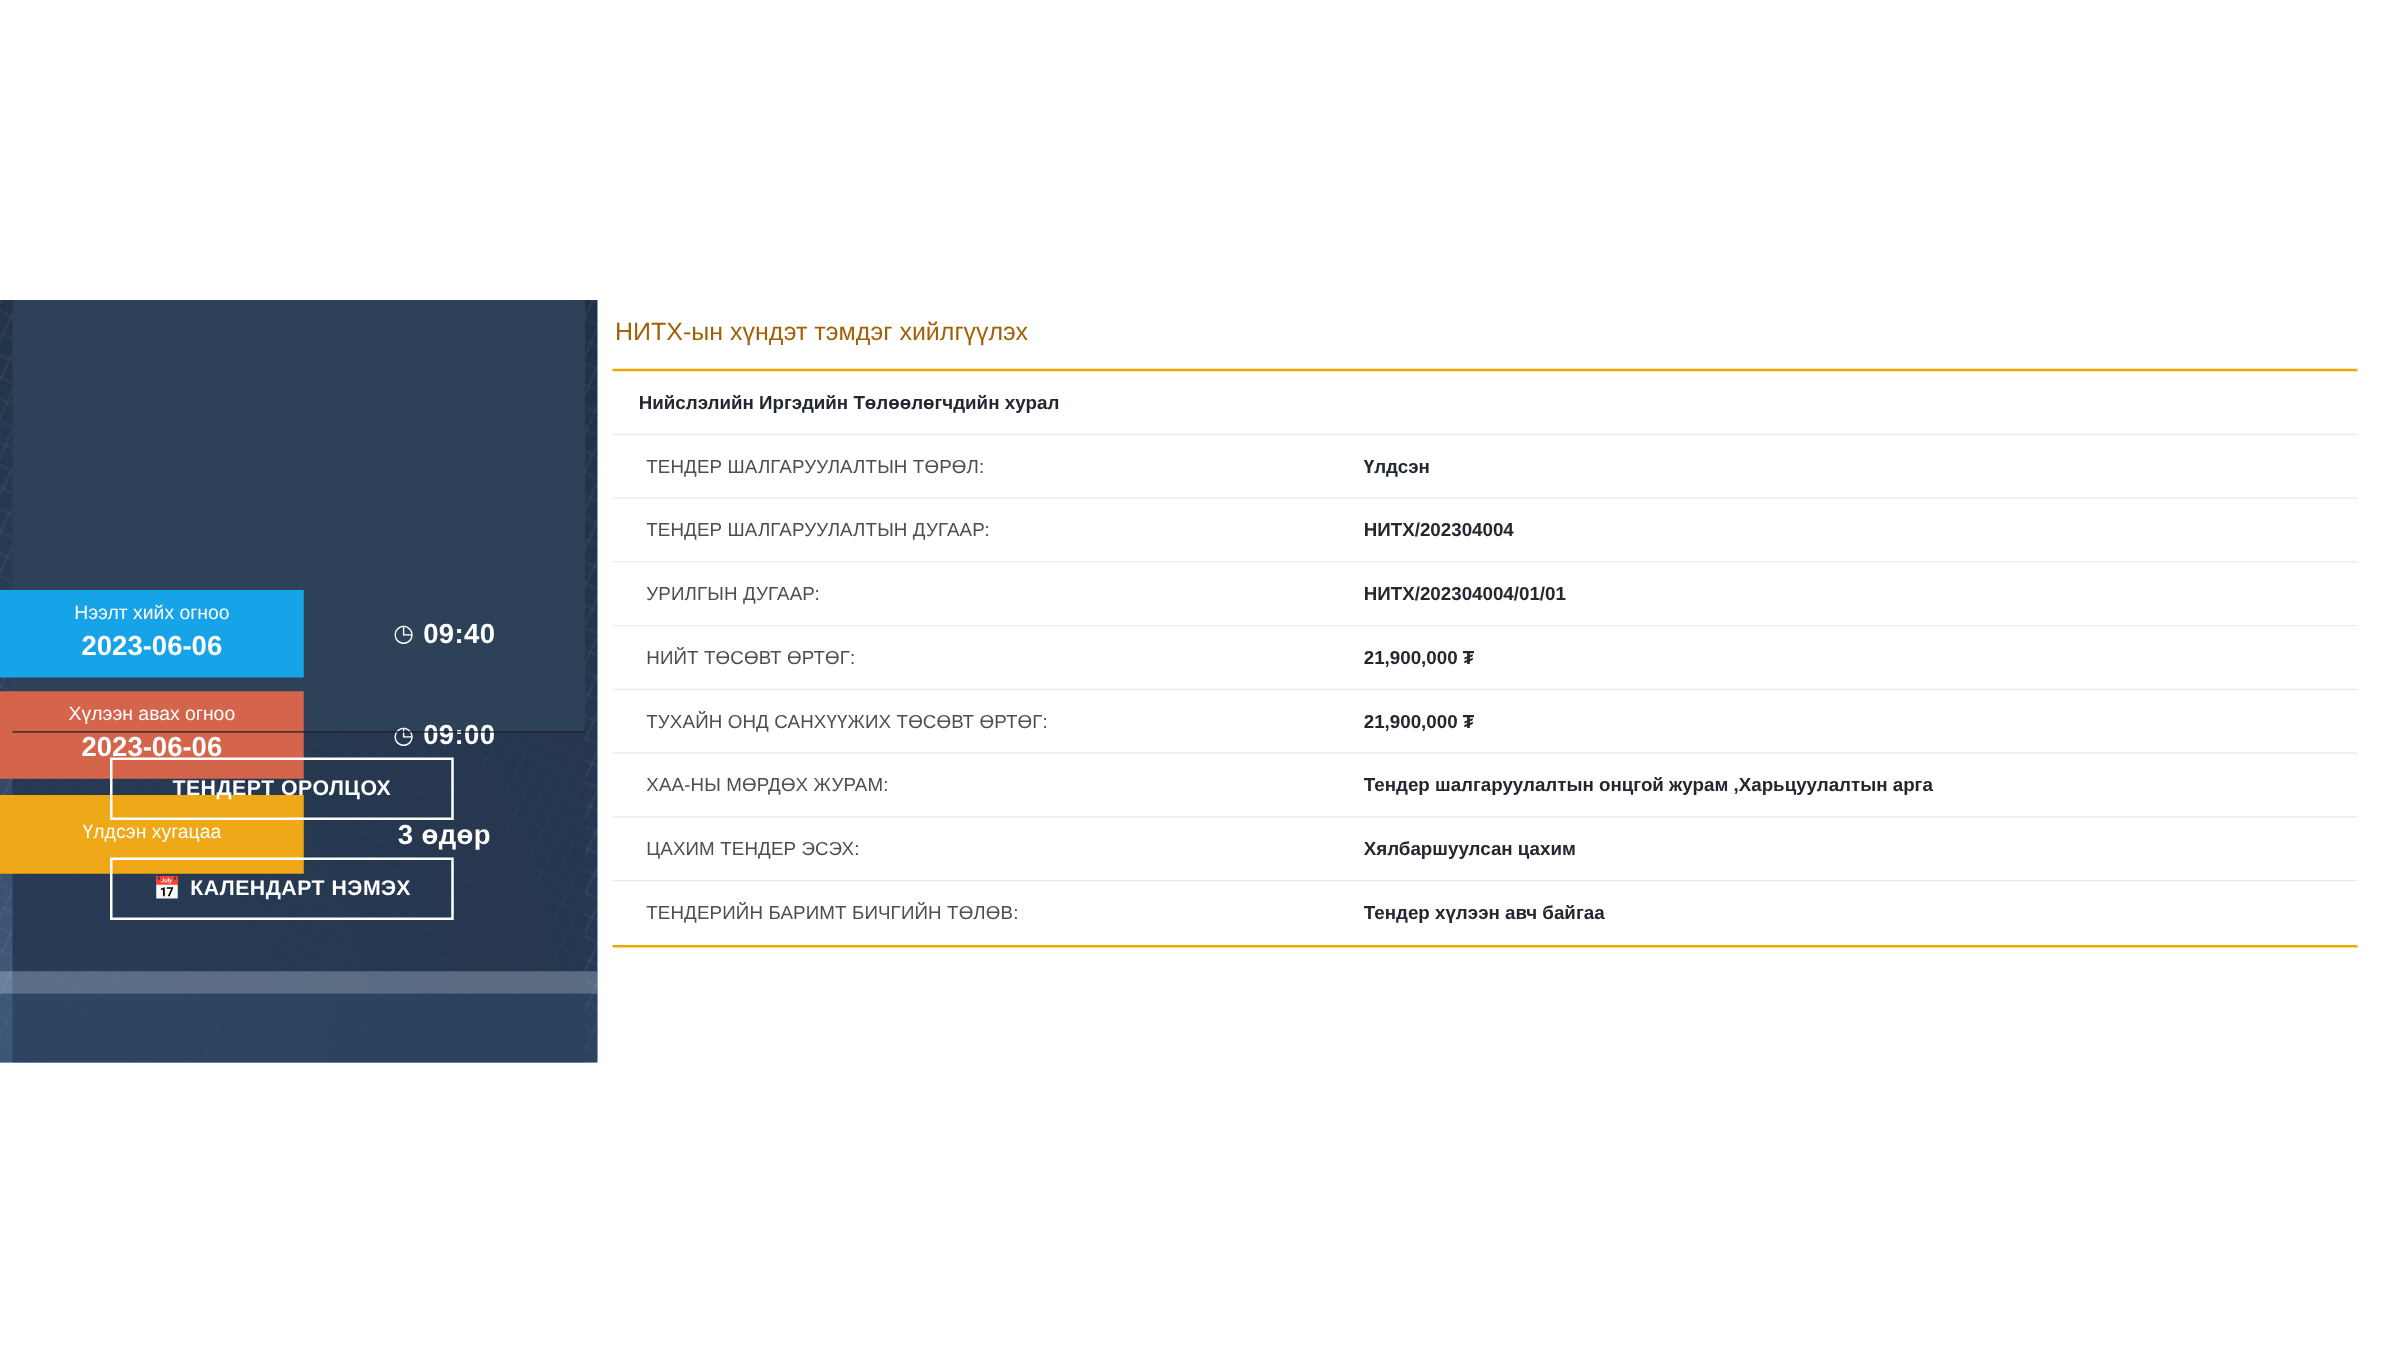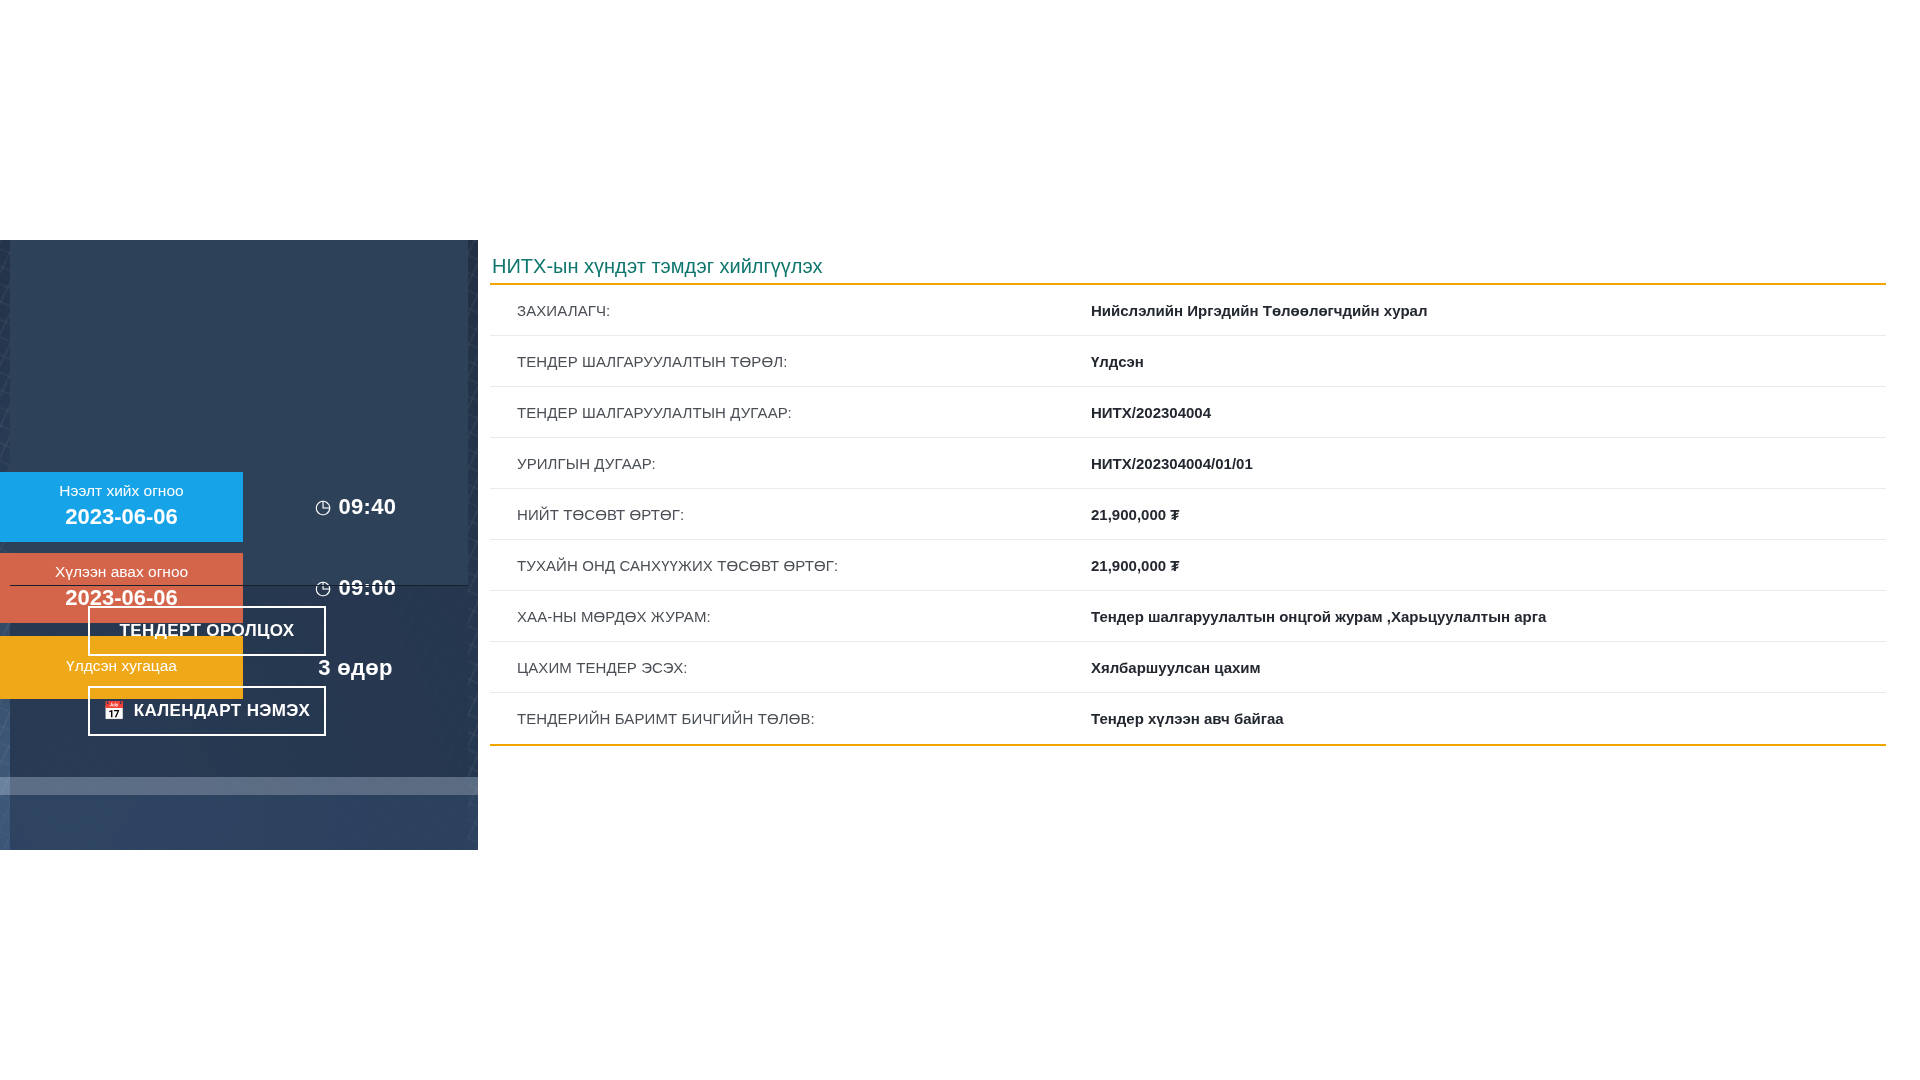--- a/index.html
+++ b/index.html
@@ -116,21 +116,21 @@
     left: 10px;
     width: 458px;
     height: 1px;
     background: #17212e;
     top: 345px;
   }
 
   .btn {
     position: absolute;
     left: 88px;
-    width: 238px;
+    width: 275px;
     height: 50px;
     border: 2px solid #ffffff;
     background: transparent;
     color: #ffffff;
     font-size: 17px;
     font-weight: 700;
     letter-spacing: 0.4px;
     display: flex;
     align-items: center;
     justify-content: center;
@@ -164,25 +164,25 @@
   }
 
   
   .content {
     position: absolute;
     left: 490px;
     top: 255px;
     width: 1400px;
   }
   .content-title {
-    color: #0f766e;
+    color: #a16207;
     font-size: 20px;
     font-weight: 400;
     padding-left: 2px;
-    margin-bottom: 5px;
+    margin-bottom: 17px;
   }
   .info-table {
     border-top: 2px solid #f0a500;
     border-bottom: 2px solid #f0a500;
     width: 1396px;
   }
   .info-row {
     display: flex;
     border-bottom: 1px solid #e8eaec;
     min-height: 51px;
@@ -255,21 +255,20 @@
 
     <div class="photo-stripe"></div>
     <div class="photo-stripe2"></div>
   </div>
 
   <div class="content">
     <div class="content-title">НИТХ-ын хүндэт тэмдэг хийлгүүлэх</div>
 
     <div class="info-table">
       <div class="info-row">
-        <div class="info-label">ЗАХИАЛАГЧ:</div>
         <div class="info-value">Нийслэлийн Иргэдийн Төлөөлөгчдийн хурал</div>
       </div>
       <div class="info-row">
         <div class="info-label">ТЕНДЕР ШАЛГАРУУЛАЛТЫН ТӨРӨЛ:</div>
         <div class="info-value">Үлдсэн</div>
       </div>
       <div class="info-row">
         <div class="info-label">ТЕНДЕР ШАЛГАРУУЛАЛТЫН ДУГААР:</div>
         <div class="info-value">НИТХ/202304004</div>
       </div>

